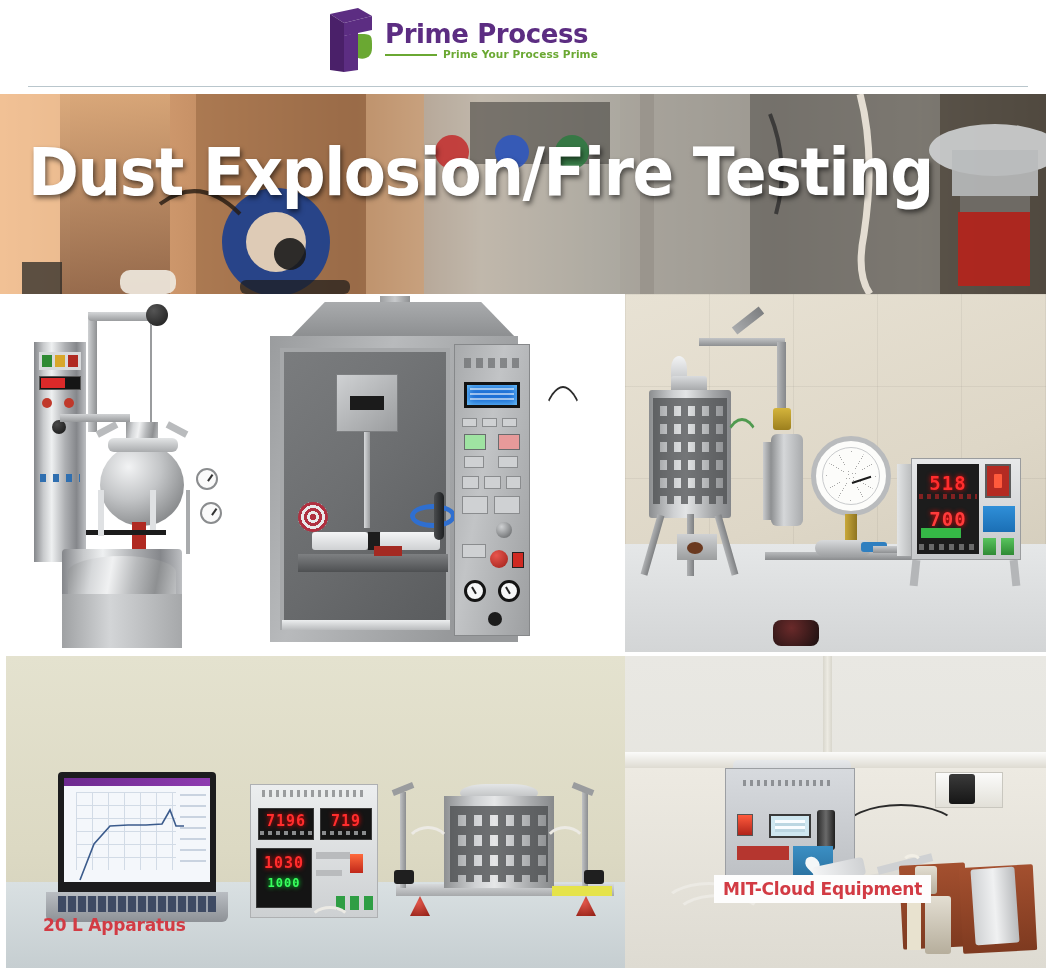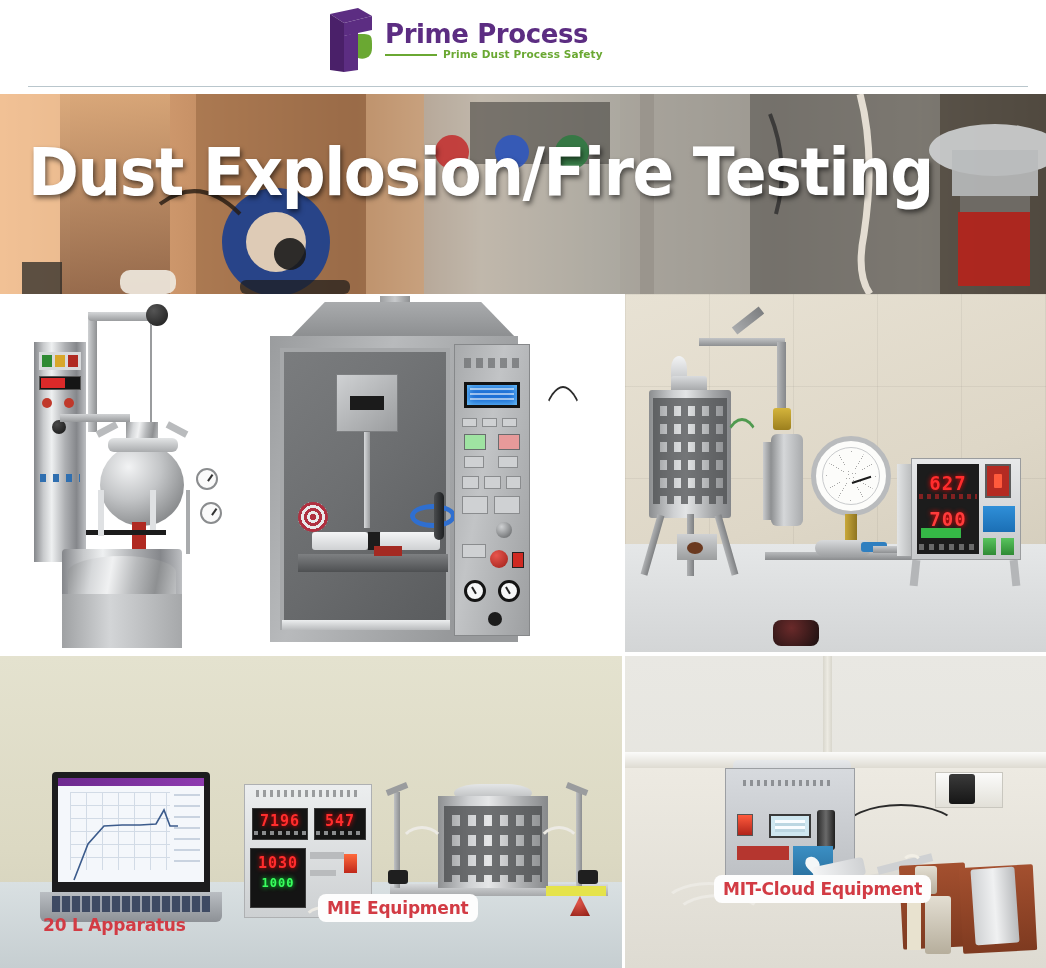--- a/index.html
+++ b/index.html
@@ -58,32 +58,31 @@
     font-size: 15px; color: #ffffff;
     text-shadow: 1px 1px 3px rgba(0,0,0,0.6);
   }
 
   
   .gallery { position: relative; width: 1046px; height: 674px; background: #fff; }
   .panel { position: absolute; overflow: hidden; }
   .p-20l { left: 0;   top: 0;   width: 258px; height: 360px; background: #fff; }
   .p-mie { left: 258px; top: 2px; width: 364px; height: 358px; background: #fff; }
   .p-mit { left: 625px; top: 0;   width: 421px; height: 358px; }
-  .p-lit { left: 0;   top: 362px; width: 622px; height: 312px; }
+  .p-lit { left: 6px;   top: 362px; width: 622px; height: 312px; }
   .p-brn { left: 625px; top: 362px; width: 421px; height: 312px; }
 
   .caption {
     position: absolute; z-index: 30;
     background: #fdfdfd;
     color: #d23b44;
     font-family: "DejaVu Sans", sans-serif;
     font-weight: bold; font-size: 17px;
     padding: 4px 9px; white-space: nowrap;
     letter-spacing: -0.2px;
-    border-radius: 8px;
   }
   .cap-20l { left: 34px;  top: 617px; background: transparent; }
   .cap-mie { left: 318px; top: 600px; }
   .cap-mit { left: 714px; top: 581px; }
 
   
   .metal {
     background: linear-gradient(100deg,#8d8f91 0%,#d6d8da 22%,#f0f1f2 38%,
                 #b9bbbd 58%,#8e9092 78%,#c9cbcd 100%);
   }
@@ -295,21 +294,21 @@
           <polygon points="2,6 16,15 16,64 2,62" fill="#4a2069"></polygon>
           <polygon points="16,15 44,8 44,22 16,28" fill="#5c2d82"></polygon>
           <polygon points="16,28 30,24 30,62 16,64" fill="#5c2d82"></polygon>
           <path d="M30,26 C44,26 44,26 44,40 C44,50 36,52 30,50 Z" fill="#6aa832"></path>
         </svg>
       </div>
       <div class="logo-text">
         <span class="logo-l1">Prime Process</span>
         <span class="logo-tag-row">
           <span class="logo-rule"></span>
-          <span class="logo-tag">Prime Dust Process Safety</span>
+          <span class="logo-tag">Prime Your Process Prime</span>
         </span>
       </div>
     </div>
     <div class="header-rule"></div>
   </div>
 
   <div class="hero">
     <div class="hero-bg">
       <svg width="1046" height="200" viewBox="0 0 1046 200" preserveAspectRatio="none">
         <defs>
@@ -436,21 +435,20 @@
       <div class="mie-sw" style="left:236px;top:200px;width:26px;height:18px;"></div>
       <div style="position:absolute;left:238px;top:226px;width:16px;height:16px;border-radius:50%;background:radial-gradient(circle at 35% 30%,#cfd1d3,#5a5c5e);"></div>
       <div class="mie-sw" style="left:204px;top:248px;width:24px;height:14px;"></div>
       <div class="mie-btn-r" style="left:232px;top:254px;"></div>
       <div class="mie-btn-sq" style="left:254px;top:256px;"></div>
       <div class="mie-g" style="left:206px;top:284px;"></div>
       <div class="mie-g" style="left:240px;top:284px;"></div>
       <div style="position:absolute;left:230px;top:316px;width:14px;height:14px;border-radius:50%;background:#1c1c1c;"></div>
       <div class="cable-dark" style="left:276px;top:90px;width:58px;height:200px;"></div>
     </div>
-    <div class="caption cap-mie">MIE Equipment</div>
 
     <div class="panel p-mit tile-wall">
       <div style="position:absolute;left:0;bottom:0;width:100%;height:108px;background:linear-gradient(180deg,#e5e7e8,#d3d5d6);"></div>
       <div class="mit-pipe-h metal"></div>
       <div style="position:absolute;left:106px;top:22px;width:34px;height:9px;background:linear-gradient(90deg,#a9abad,#7d7f81);transform:rotate(-38deg);"></div>
       <div class="mit-pipe-v metal-v"></div>
       <div style="position:absolute;left:46px;top:62px;width:16px;height:24px;background:linear-gradient(180deg,#f2f3f4,#c6c8ca);border-radius:50% 50% 20% 20%;"></div>
       <div class="mit-cap metal"></div>
       <div class="mit-furnace"></div>
       <div class="mit-legs">
@@ -469,21 +467,21 @@
       </div>
       <div class="mit-stem"></div>
       <div class="mit-base metal"></div>
       <div style="position:absolute;left:190px;top:246px;width:56px;height:16px;background:linear-gradient(180deg,#d7d9db,#9fa1a3);border-radius:8px;"></div>
       <div style="position:absolute;left:236px;top:248px;width:26px;height:10px;background:#2f7fc0;border-radius:3px;"></div>
       <div style="position:absolute;left:248px;top:252px;width:56px;height:7px;background:linear-gradient(180deg,#c9cbcd,#8e9092);"></div>
       <div style="position:absolute;left:272px;top:170px;width:14px;height:92px;background:linear-gradient(90deg,#e2e4e5,#bcbebf);"></div>
 
       <div class="mit-ctrlbox"></div>
       <div class="mit-ctrl-face"></div>
-      <div class="seg seg-red" style="position:absolute;left:294px;top:178px;width:58px;font-size:19px;">627</div>
+      <div class="seg seg-red" style="position:absolute;left:294px;top:178px;width:58px;font-size:19px;">518</div>
       <div style="position:absolute;left:294px;top:200px;width:58px;height:5px;background:repeating-linear-gradient(to right,#9a2222 0 4px,transparent 4px 8px);opacity:.8;"></div>
       <div class="seg seg-grn" style="position:absolute;left:294px;top:214px;width:58px;font-size:19px;color:#ff3b3b;text-shadow:0 0 5px #ff0000;">700</div>
       <div style="position:absolute;left:296px;top:234px;width:40px;height:10px;background:#3ad34d;opacity:.85;"></div>
       <div style="position:absolute;left:294px;top:250px;width:58px;height:6px;background:repeating-linear-gradient(to right,#6a6a6a 0 5px,transparent 5px 10px);"></div>
       <div class="mit-rocker">
           <i></i>
         </div>
       <div class="mit-blue"></div>
       <div class="mit-grnbtn" style="left:358px;"></div>
       <div class="mit-grnbtn" style="left:376px;"></div>
@@ -508,21 +506,21 @@
       </div>
       <div class="lit-laptop-base"></div>
       <div class="lit-keys"></div>
 
       <div class="lit-box"></div>
       <div class="lit-vent"></div>
       <div class="lit-disp" style="left:252px;top:152px;width:56px;height:32px;"></div>
       <div class="seg seg-red" style="position:absolute;left:252px;top:156px;width:56px;font-size:15px;">7196</div>
       <div style="position:absolute;left:254px;top:175px;width:52px;height:4px;background:repeating-linear-gradient(to right,#8a8c8e 0 4px,transparent 4px 8px);"></div>
       <div class="lit-disp" style="left:314px;top:152px;width:52px;height:32px;"></div>
-      <div class="seg seg-red" style="position:absolute;left:314px;top:156px;width:52px;font-size:15px;">547</div>
+      <div class="seg seg-red" style="position:absolute;left:314px;top:156px;width:52px;font-size:15px;">719</div>
       <div style="position:absolute;left:316px;top:175px;width:48px;height:4px;background:repeating-linear-gradient(to right,#8a8c8e 0 4px,transparent 4px 8px);"></div>
       <div class="lit-disp" style="left:250px;top:192px;width:56px;height:60px;"></div>
       <div class="seg seg-red" style="position:absolute;left:250px;top:198px;width:56px;font-size:15px;">1030</div>
       <div class="seg seg-grn" style="position:absolute;left:250px;top:220px;width:56px;font-size:12px;">1000</div>
       <div class="lit-led"></div>
       <div style="position:absolute;left:310px;top:196px;width:34px;height:7px;background:#b9bbbd;"></div>
       <div style="position:absolute;left:310px;top:214px;width:26px;height:6px;background:#b9bbbd;"></div>
       <div class="lit-grn3" style="left:330px;"></div>
       <div class="lit-grn3" style="left:344px;"></div>
       <div class="lit-grn3" style="left:358px;"></div>

